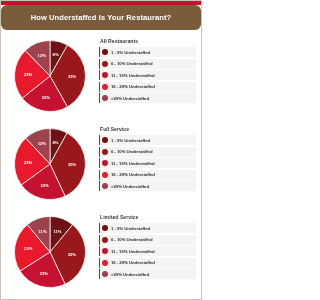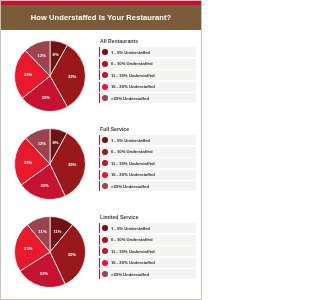--- a/index.html
+++ b/index.html
@@ -34,20 +34,21 @@
   }
 
   .header-bar {
     height: 25px;
     width: 100%;
     background: #7a5c3a;
     display: flex;
     align-items: center;
     justify-content: center;
     flex: 0 0 auto;
+    border-radius: 6px;
   }
 
   .header-title {
     color: #ffffff;
     font-size: 7.5px;
     font-weight: bold;
     letter-spacing: 0.1px;
     text-align: center;
     white-space: nowrap;
   }

